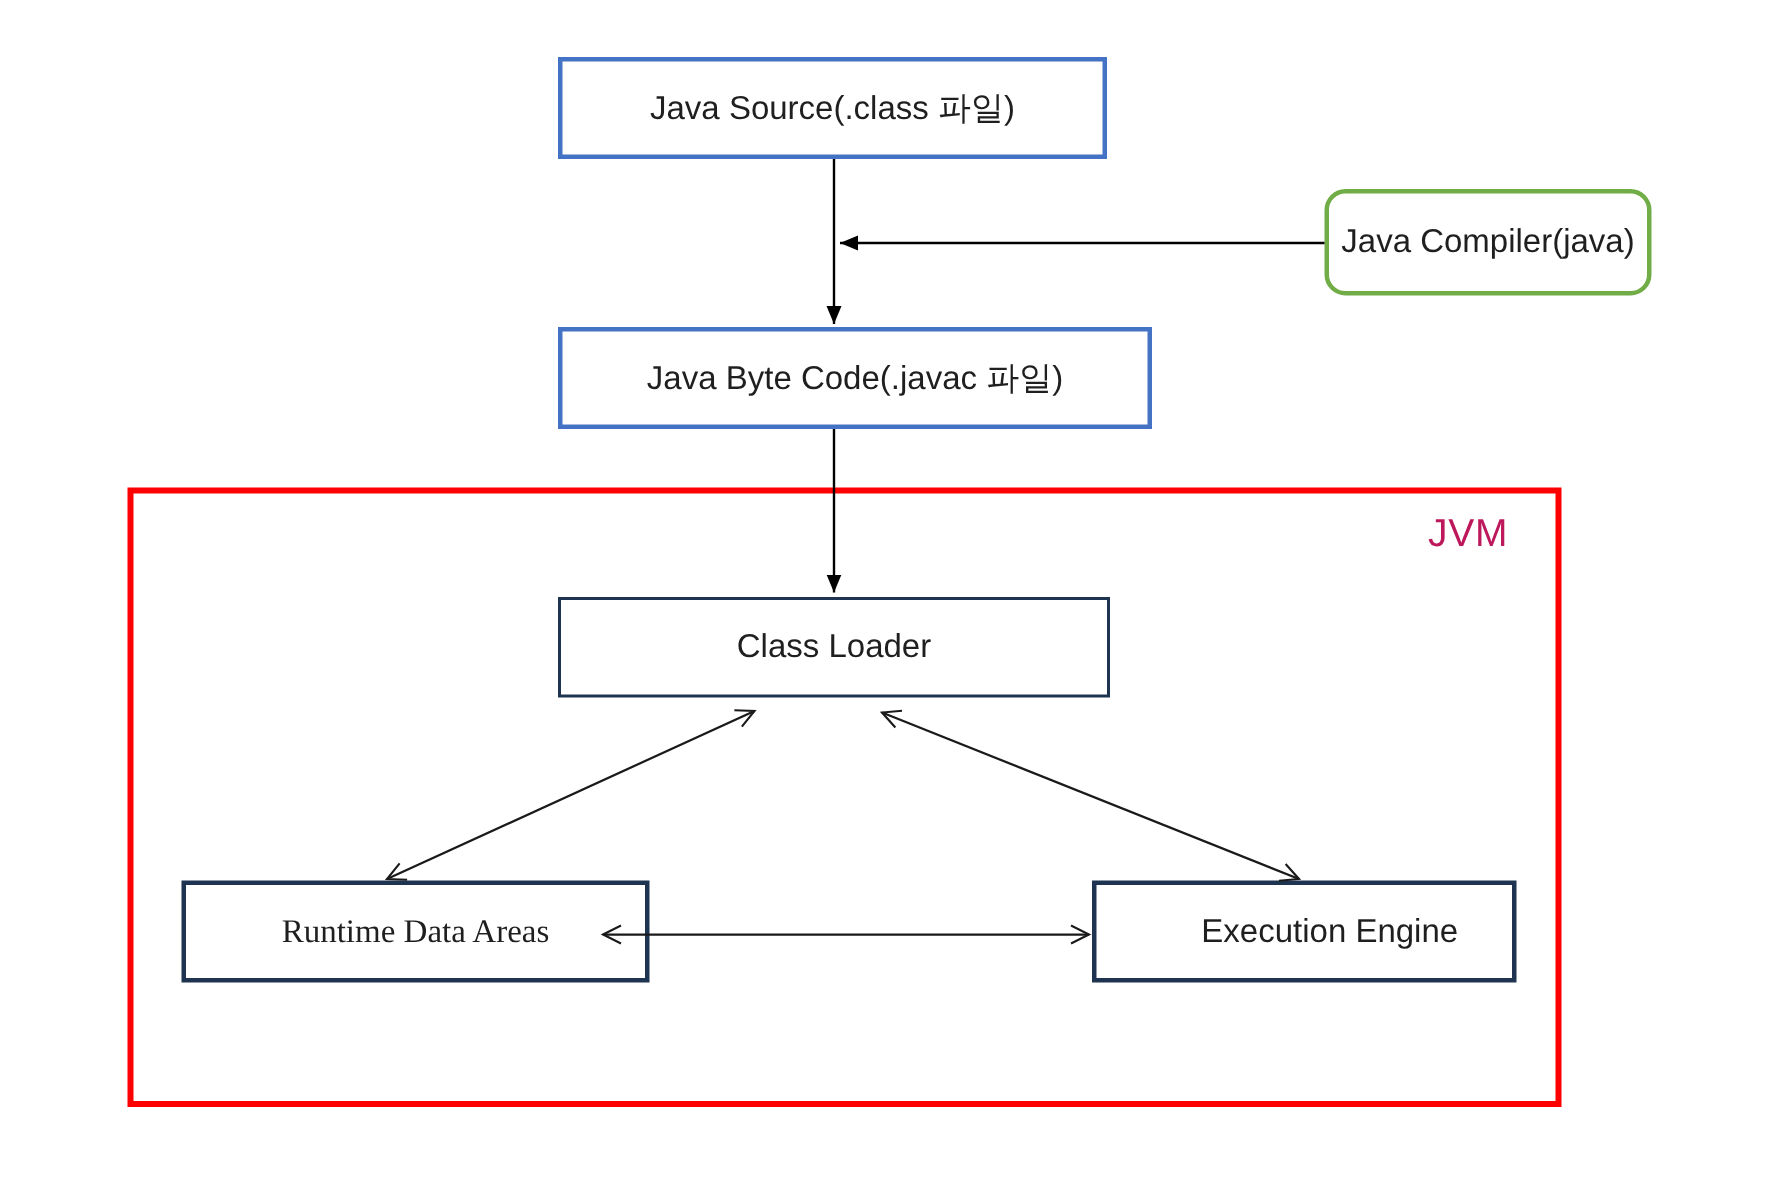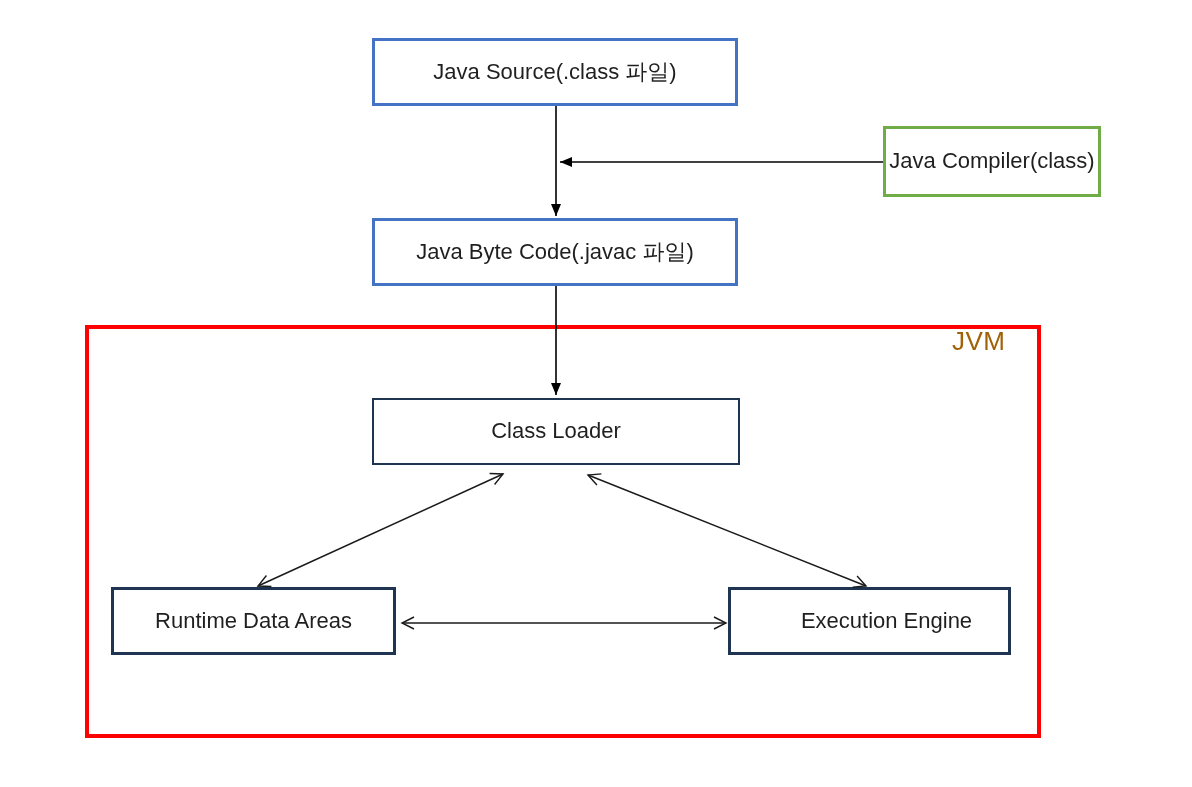--- a/index.html
+++ b/index.html
@@ -19,38 +19,38 @@
     color: #1f1f1f;
     display: flex;
     align-items: center;
     justify-content: center;
     text-align: center;
     font-size: 22px;
     line-height: 1.3;
     z-index: 2;
   }
   #java-source      { left: 372px; top: 38px;  width: 366px; height: 68px; border-width: 3px; }
-  #java-compiler    { left: 883px; top: 126px; width: 218px; height: 71px; border-width: 3px; }
-  #java-byte-code   { left: 372px; top: 218px; width: 366px; height: 68px; border-width: 3px; }
+  #java-compiler    { left: 883px; top: 126px; width: 218px; height: 71px; border-width: 3px; border-radius: 14px; }
+  #java-byte-code   { left: 372px; top: 218px; width: 396px; height: 68px; border-width: 3px; }
   #class-loader     { left: 372px; top: 398px; width: 368px; height: 67px; border-width: 2px; justify-content: center; }
-  #runtime-data-areas { left: 111px; top: 587px; width: 285px; height: 68px; border-width: 3px; }
+  #runtime-data-areas { left: 121px; top: 587px; width: 312px; height: 68px; border-width: 3px; font-family: Liberation Serif, serif; }
   #execution-engine { left: 728px; top: 587px; width: 283px; height: 68px; border-width: 3px; padding-left: 34px; }
   #jvm-frame {
     position: absolute;
     box-sizing: border-box;
     left: 85px; top: 325px; width: 956px; height: 413px;
     border: 4px solid #ff0000;
     background: transparent;
     z-index: 1;
   }
   #jvm-label {
     position: absolute;
-    left: 952px; top: 326px;
+    left: 952px; top: 340px;
     font-size: 26px;
-    color: #a16207;
+    color: #be185d;
     z-index: 2;
     letter-spacing: 0.5px;
   }
   .wires {
     position: absolute;
     left: 0; top: 0;
     width: 1192px; height: 787px;
     z-index: 3;
     pointer-events: none;
   }
@@ -93,21 +93,21 @@
   <div id="jvm-frame" style="border-color: rgb(255, 0, 0);"></div>
   <div id="jvm-label">JVM</div>
 
   <div class="node" id="java-source" style="border-color: rgb(68, 114, 196);">
     <div>Java Source</div>
     <div>(.class 파일)</div>
   </div>
 
   <div class="node" id="java-compiler" style="border-color: rgb(112, 173, 71);">
     <div>Java Compiler</div>
-    <div>(class)</div>
+    <div>(java)</div>
   </div>
 
   <div class="node" id="java-byte-code" style="border-color: rgb(68, 114, 196);">
     <div>Java Byte Code</div>
     <div>(.javac 파일)</div>
   </div>
 
   <div class="node" id="class-loader" style="border-color: rgb(31, 52, 80);">
     <div>Class Loader</div>
   </div>

